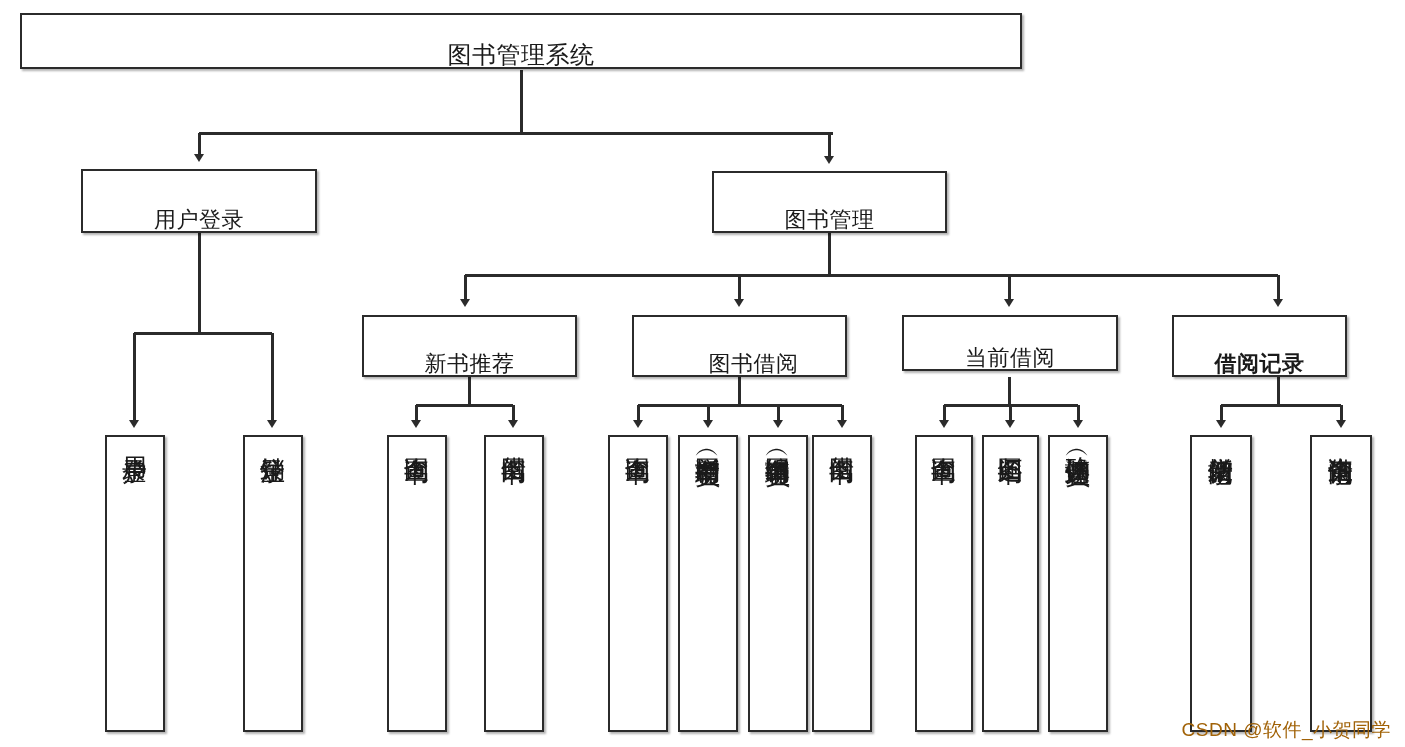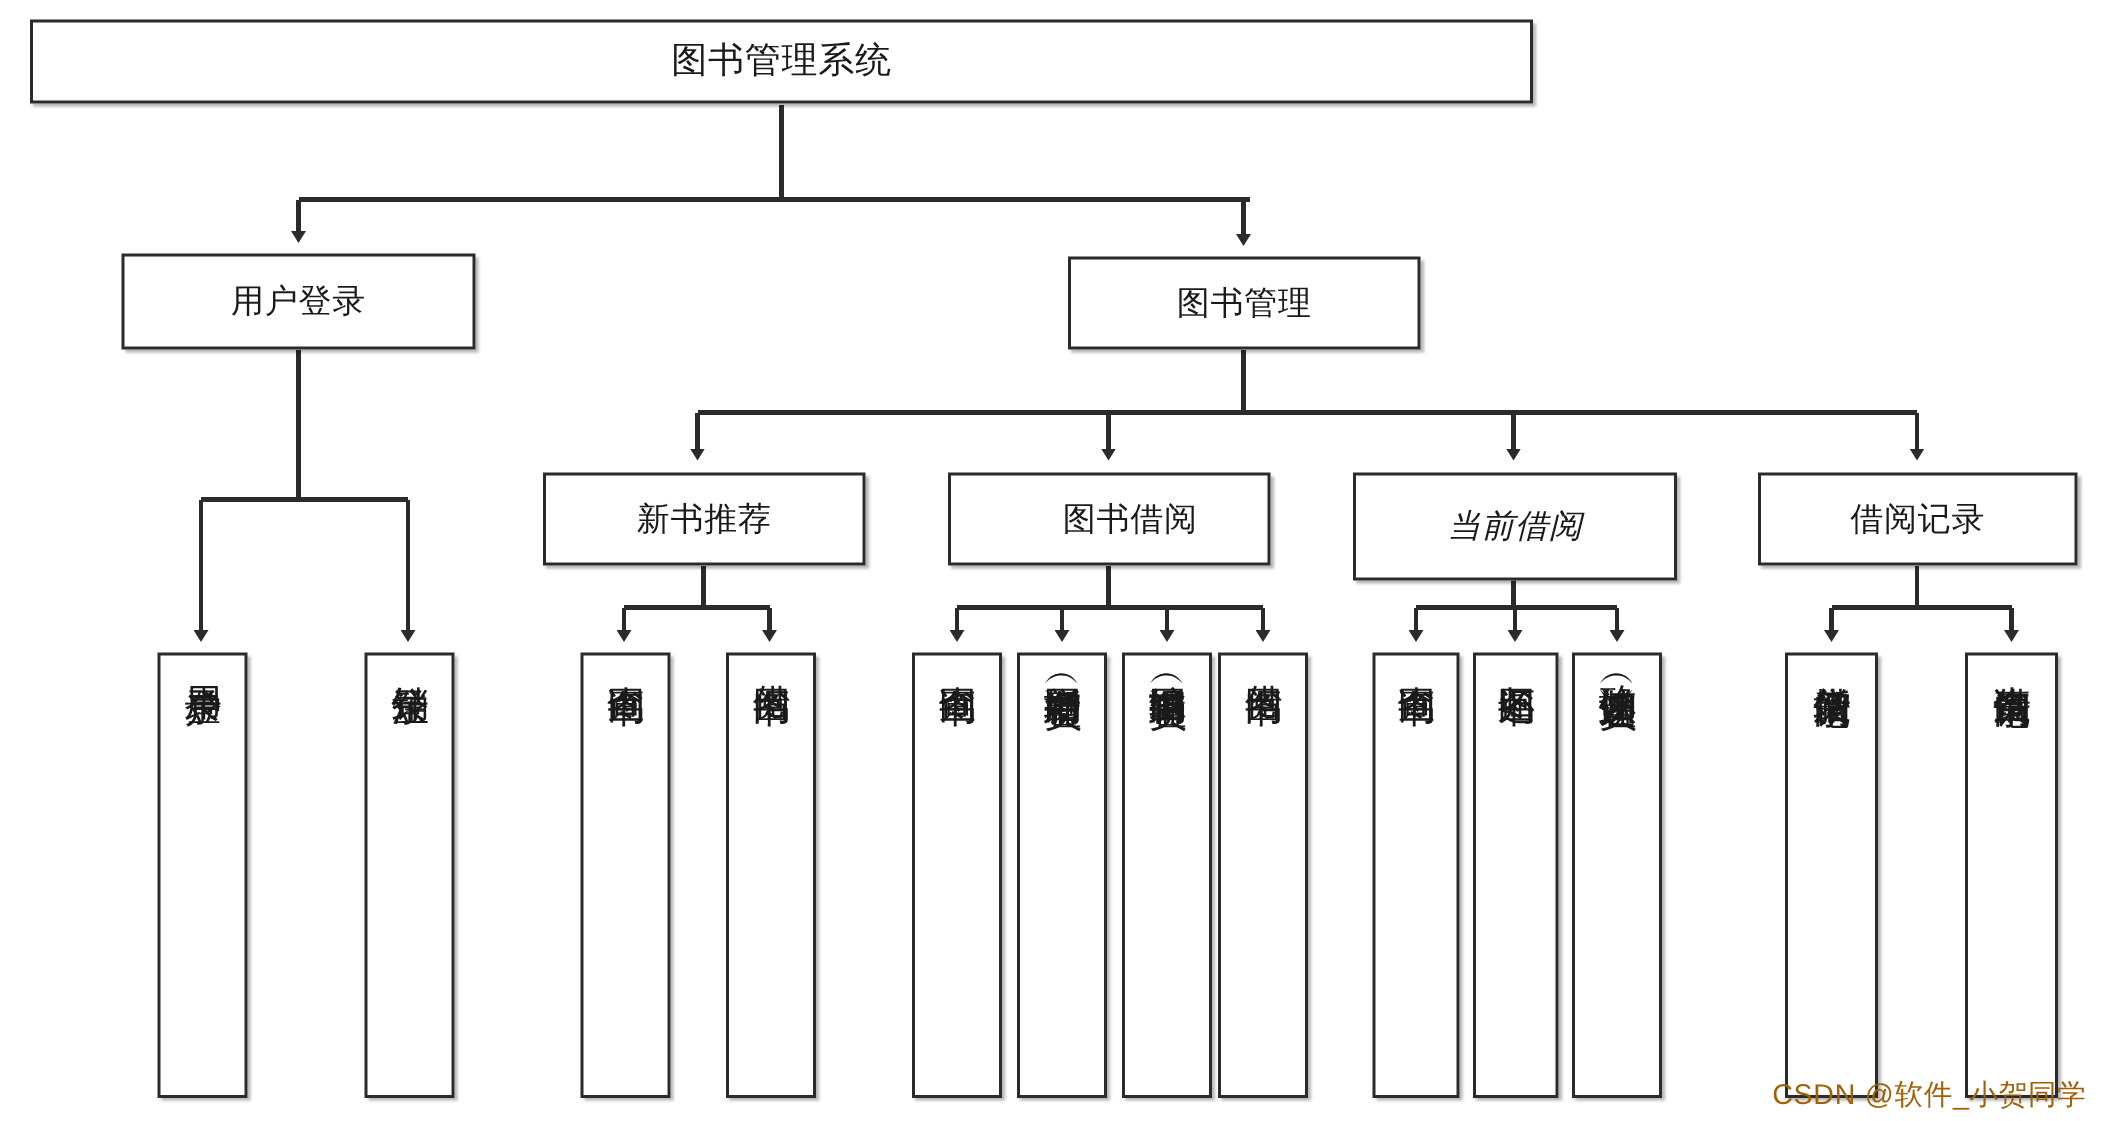--- a/index.html
+++ b/index.html
@@ -25,21 +25,21 @@
     height: 747px;
     pointer-events: none;
   }
   .node {
     position: absolute;
     box-sizing: border-box;
     background: #ffffff;
     border: 2px solid #2b2b2b;
     box-shadow: 2px 2px 2px rgba(0,0,0,0.30);
     display: flex;
-    align-items: center;
+    align-items: flex-end;
     justify-content: center;
     color: #1a1a1a;
     z-index: 2;
   }
   .node .cap {
     display: block;
     text-align: center;
     line-height: 1.02;
     letter-spacing: 0.5px;
   }
@@ -139,25 +139,25 @@
   </div>
 
   <div class="node horiz" style="left:362px; top:315px; width:215px; height:62px;">
     <span class="cap">新书推荐</span>
   </div>
 
   <div class="node horiz" style="left:632px; top:315px; width:215px; height:62px;padding-left:28px;">
     <span class="cap">图书借阅</span>
   </div>
 
-  <div class="node horiz" style="left:902px; top:315px; width:216px; height:72px;font-style:italic;">
+  <div class="node horiz" style="left:902px; top:315px; width:216px; height:56px;">
     <span class="cap">当前借阅</span>
   </div>
 
-  <div class="node horiz" style="left:1172px; top:315px; width:213px; height:62px;">
+  <div class="node horiz" style="left:1172px; top:315px; width:175px; height:62px;font-weight:bold;">
     <span class="cap">借阅记录</span>
   </div>
 
   <div class="node vert" style="left:105px; top:435px; width:60px; height:297px;">
     <span class="cap">用户登录</span>
   </div>
 
   <div class="node vert" style="left:243px; top:435px; width:60px; height:297px;">
     <span class="cap">注销登录</span>
   </div>

